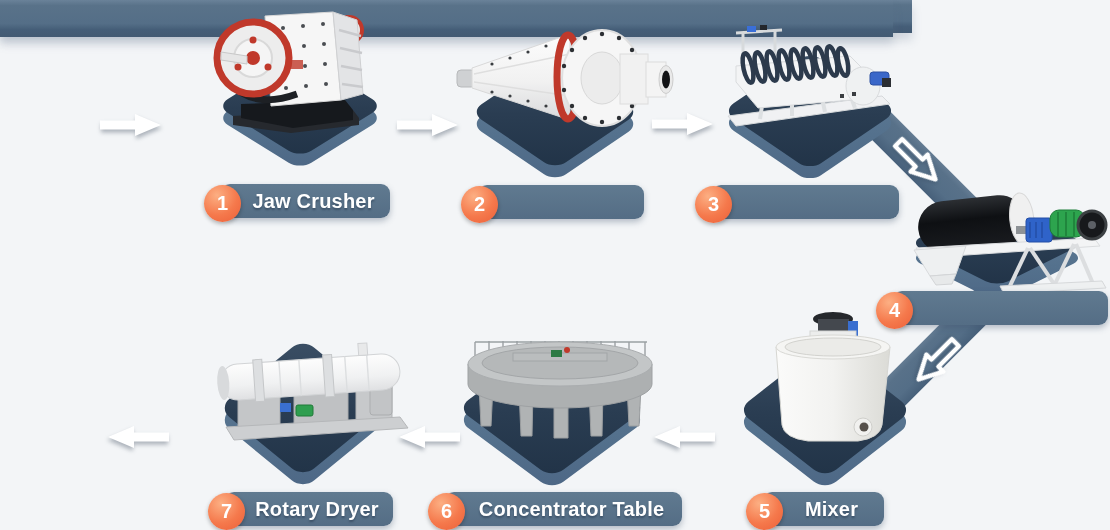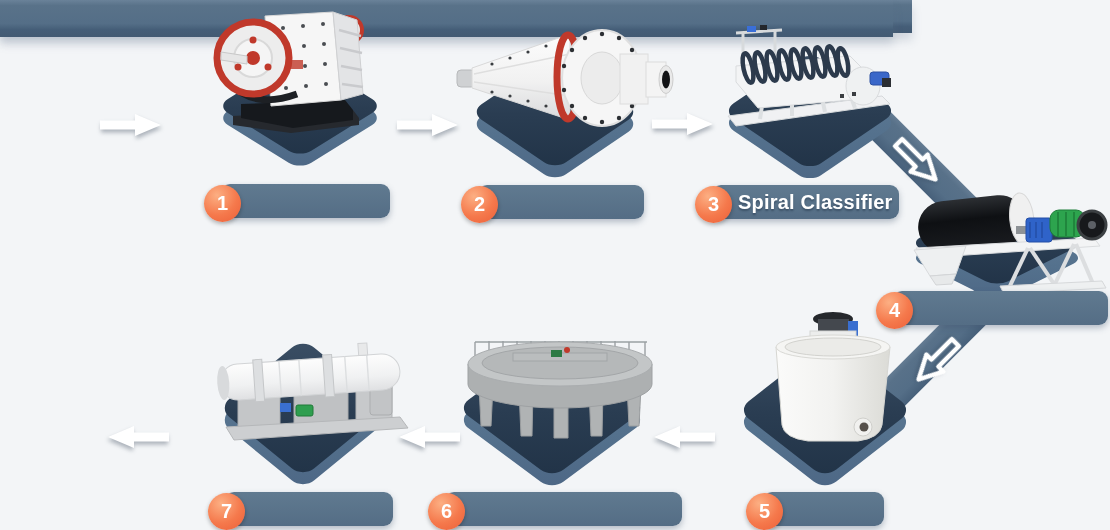--- a/index.html
+++ b/index.html
@@ -369,34 +369,37 @@
           <line x1="158" y1="28" x2="158" y2="64"></line>
       </g>
       <rect x="150" y="16" width="9" height="12" fill="#e8e9ea" stroke="#d0d2d4"></rect>
     </g>
     <rect x="70" y="72" width="11" height="9" fill="#3a6fd0"></rect>
     <rect x="86" y="74" width="17" height="11" rx="2" fill="#2f9e4f" stroke="#217a39"></rect>
   </svg>
 
   <div class="flabel l1">
     <div class="fnum">1</div>
+    <div class="ftext">Jaw Crusher</div>
   </div>
   <div class="flabel l2">
     <div class="fnum">2</div>
   </div>
   <div class="flabel l3">
     <div class="fnum">3</div>
-    <div class="ftext">Spiral Classifier</div>
   </div>
   <div class="flabel l4">
     <div class="fnum">4</div>
   </div>
   <div class="flabel l5">
     <div class="fnum">5</div>
+    <div class="ftext">Mixer</div>
   </div>
   <div class="flabel l6">
     <div class="fnum">6</div>
+    <div class="ftext">Concentrator Table</div>
   </div>
   <div class="flabel l7">
     <div class="fnum">7</div>
+    <div class="ftext">Rotary Dryer</div>
   </div>
 
 </div>
 
 </body></html>

